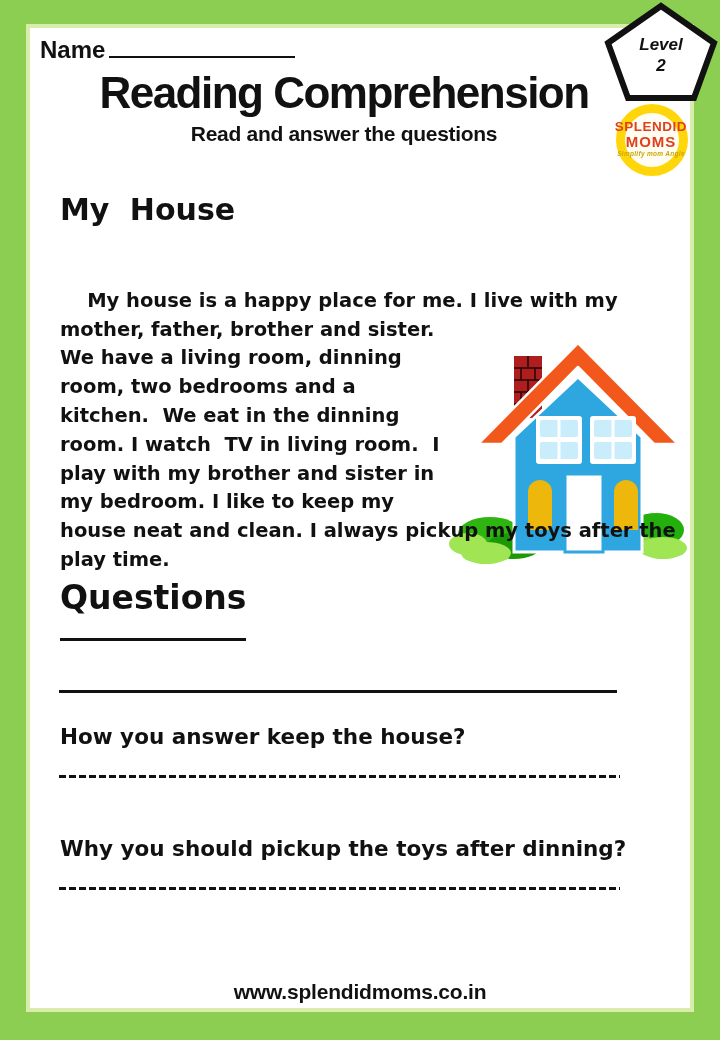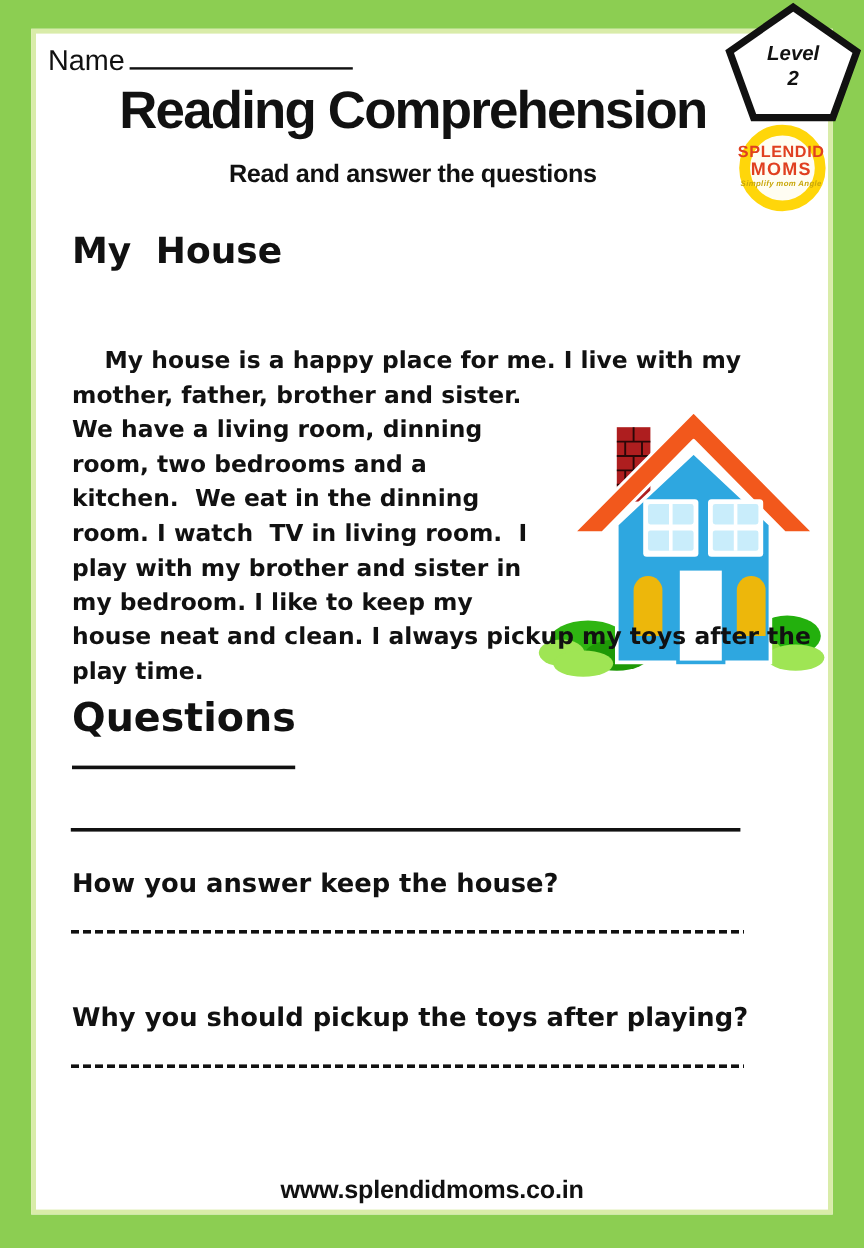--- a/index.html
+++ b/index.html
@@ -7,33 +7,33 @@
   .sheet{
     position:relative;width:720px;height:1040px;background:#fff;overflow:hidden;
     font-family:"Liberation Sans",sans-serif;color:#111;
   }
   
   .frame{position:absolute;inset:0;border-style:solid;border-color:#8CCE52;
     border-width:24px 26px 28px 26px;pointer-events:none;z-index:3;}
   .frame::after{content:"";position:absolute;inset:0;border:4px solid #D9ECA9;}
 
   
-  .name-row{position:absolute;left:40px;top:34px;z-index:4;font-weight:normal;font-size:24px;}
+  .name-row{position:absolute;left:40px;top:34px;z-index:4;font-weight:bold;font-size:24px;}
   .name-underline{display:inline-block;width:186px;border-bottom:2.5px solid #111;height:24px;margin-left:4px;}
 
   
   .level-badge{position:absolute;left:604px;top:2px;width:114px;height:100px;z-index:6;}
   .level-badge svg{display:block;}
   .level-badge .badge-text{position:absolute;top:32px;left:0;width:100%;text-align:center;
     font-weight:bold;font-size:17px;line-height:21px;font-style:italic;}
 
   
   .title-wrap{position:absolute;left:26px;top:68px;width:636px;text-align:center;z-index:5;}
   .page-title{font-size:44px;font-weight:bold;letter-spacing:-1.5px;white-space:nowrap;}
-  .page-subtitle{margin-top:16px;font-size:21px;font-weight:bold;letter-spacing:-0.3px;}
+  .page-subtitle{margin-top:4px;font-size:21px;font-weight:bold;letter-spacing:-0.3px;}
 
   
   .brand-logo{position:absolute;left:608px;top:100px;width:86px;height:84px;z-index:4;text-align:center;}
   .logo-circle{position:absolute;left:8px;top:4px;width:72px;height:72px;border-radius:50%;
     background:#FFFDF2;border:9px solid #FFD60A;}
   .logo-text{position:absolute;left:0;top:20px;width:100%;color:#E04020;font-weight:bold;line-height:1.05;}
   .logo-line1{font-size:13.5px;letter-spacing:0.5px;}
   .logo-line2{font-size:15px;letter-spacing:1px;}
   .logo-tagline{font-size:6.5px;color:#C9A70A;font-style:italic;letter-spacing:0.3px;margin-top:1px;}
 
@@ -163,18 +163,18 @@
     </div><span>My house is a happy place for me. I live with my mother, father, brother and sister.  We have a living room, dinning room, two bedrooms and a kitchen.  We eat in the dinning room. I watch  TV in living room.  I play with my brother and sister in my bedroom. I like to keep my house neat and clean. I always pickup my toys after the play time.</span>
   </div>
 
   <div class="questions-heading comic">Questions</div>
 
   <div class="answer-line line-solid"></div>
 
   <div class="question-text comic q2">How you answer keep the house?</div>
   <div class="answer-line line-dash1"></div>
 
-  <div class="question-text comic q3">Why you should pickup the toys after playing?</div>
+  <div class="question-text comic q3">Why you should pickup the toys after dinning?</div>
   <div class="answer-line line-dash2"></div>
 
   <div class="footer">www.splendidmoms.co.in</div>
 
 </div>
 
 </body></html>

